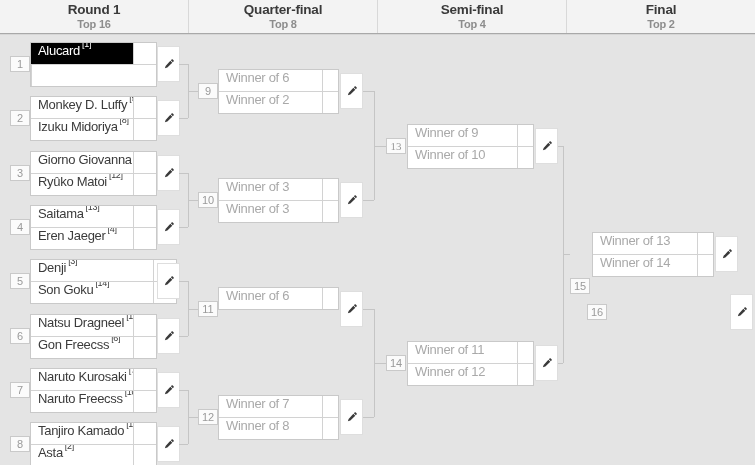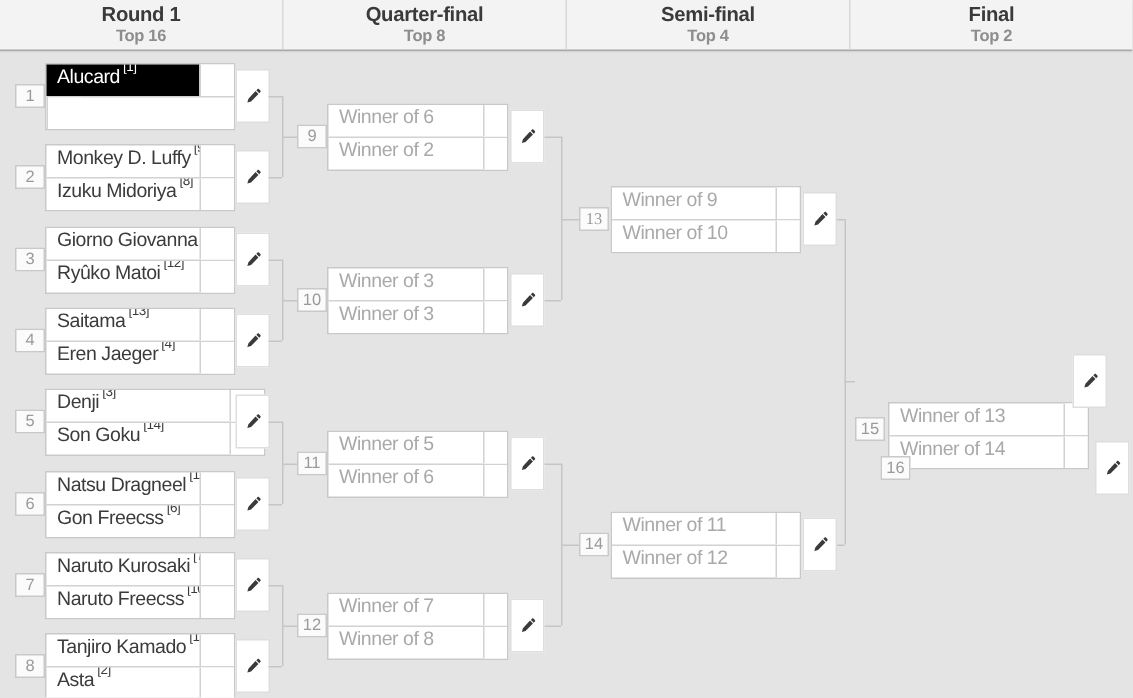--- a/index.html
+++ b/index.html
@@ -324,26 +324,20 @@
         <svg width="12" height="12" viewBox="0 0 16 16" aria-hidden="true">
           <path d="M11.5 1.9c.4-.4 1.1-.4 1.5 0l1.1 1.1c.4.4.4 1.1 0 1.5l-1 1-2.6-2.6 1-1z" fill="#3a3a3a"></path>
           <path d="M9.8 3.6l2.6 2.6-6.6 6.6-3.3 1 1-3.3 6.3-6.9z" fill="#3a3a3a"></path>
         </svg>
       </div>
     </div>
     <div class="match-number" style="left: 198px; top: 267px; width: 20px;">11</div>
     <div class="match-box" style="left: 218px; top: 253px; width: 121px;">
       <div class="slot-row">
         <div class="slot-name placeholder">
-          <span>Winner of 5</span>
-        </div>
-        <div class="slot-score" style="width: 15px;"></div>
-      </div>
-      <div class="slot-row">
-        <div class="slot-name placeholder">
           <span>Winner of 6</span>
         </div>
         <div class="slot-score" style="width: 15px;"></div>
       </div>
     </div>
     <div class="edit-btn" style="left: 340px; top: 257px; width: 23px;">
       <div>
         <svg width="12" height="12" viewBox="0 0 16 16" aria-hidden="true">
           <path d="M11.5 1.9c.4-.4 1.1-.4 1.5 0l1.1 1.1c.4.4.4 1.1 0 1.5l-1 1-2.6-2.6 1-1z" fill="#3a3a3a"></path>
           <path d="M9.8 3.6l2.6 2.6-6.6 6.6-3.3 1 1-3.3 6.3-6.9z" fill="#3a3a3a"></path>
@@ -413,21 +407,21 @@
     </div>
     <div class="edit-btn" style="left: 535px; top: 311px; width: 23px;">
       <div>
         <svg width="12" height="12" viewBox="0 0 16 16" aria-hidden="true">
           <path d="M11.5 1.9c.4-.4 1.1-.4 1.5 0l1.1 1.1c.4.4.4 1.1 0 1.5l-1 1-2.6-2.6 1-1z" fill="#3a3a3a"></path>
           <path d="M9.8 3.6l2.6 2.6-6.6 6.6-3.3 1 1-3.3 6.3-6.9z" fill="#3a3a3a"></path>
         </svg>
       </div>
     </div>
     <div class="match-number" style="left: 570px; top: 212px; width: 20px; margin-top: 32px;">15</div>
-    <div class="match-box" style="left: 592px; top: 198px; width: 134px; margin-top: 36px;">
+    <div class="match-box" style="left: 592px; top: 198px; width: 122px;">
       <div class="slot-row">
         <div class="slot-name placeholder">
           <span>Winner of 13</span>
         </div>
         <div class="slot-score" style="width: 15px;"></div>
       </div>
       <div class="slot-row">
         <div class="slot-name placeholder">
           <span>Winner of 14</span>
         </div>

